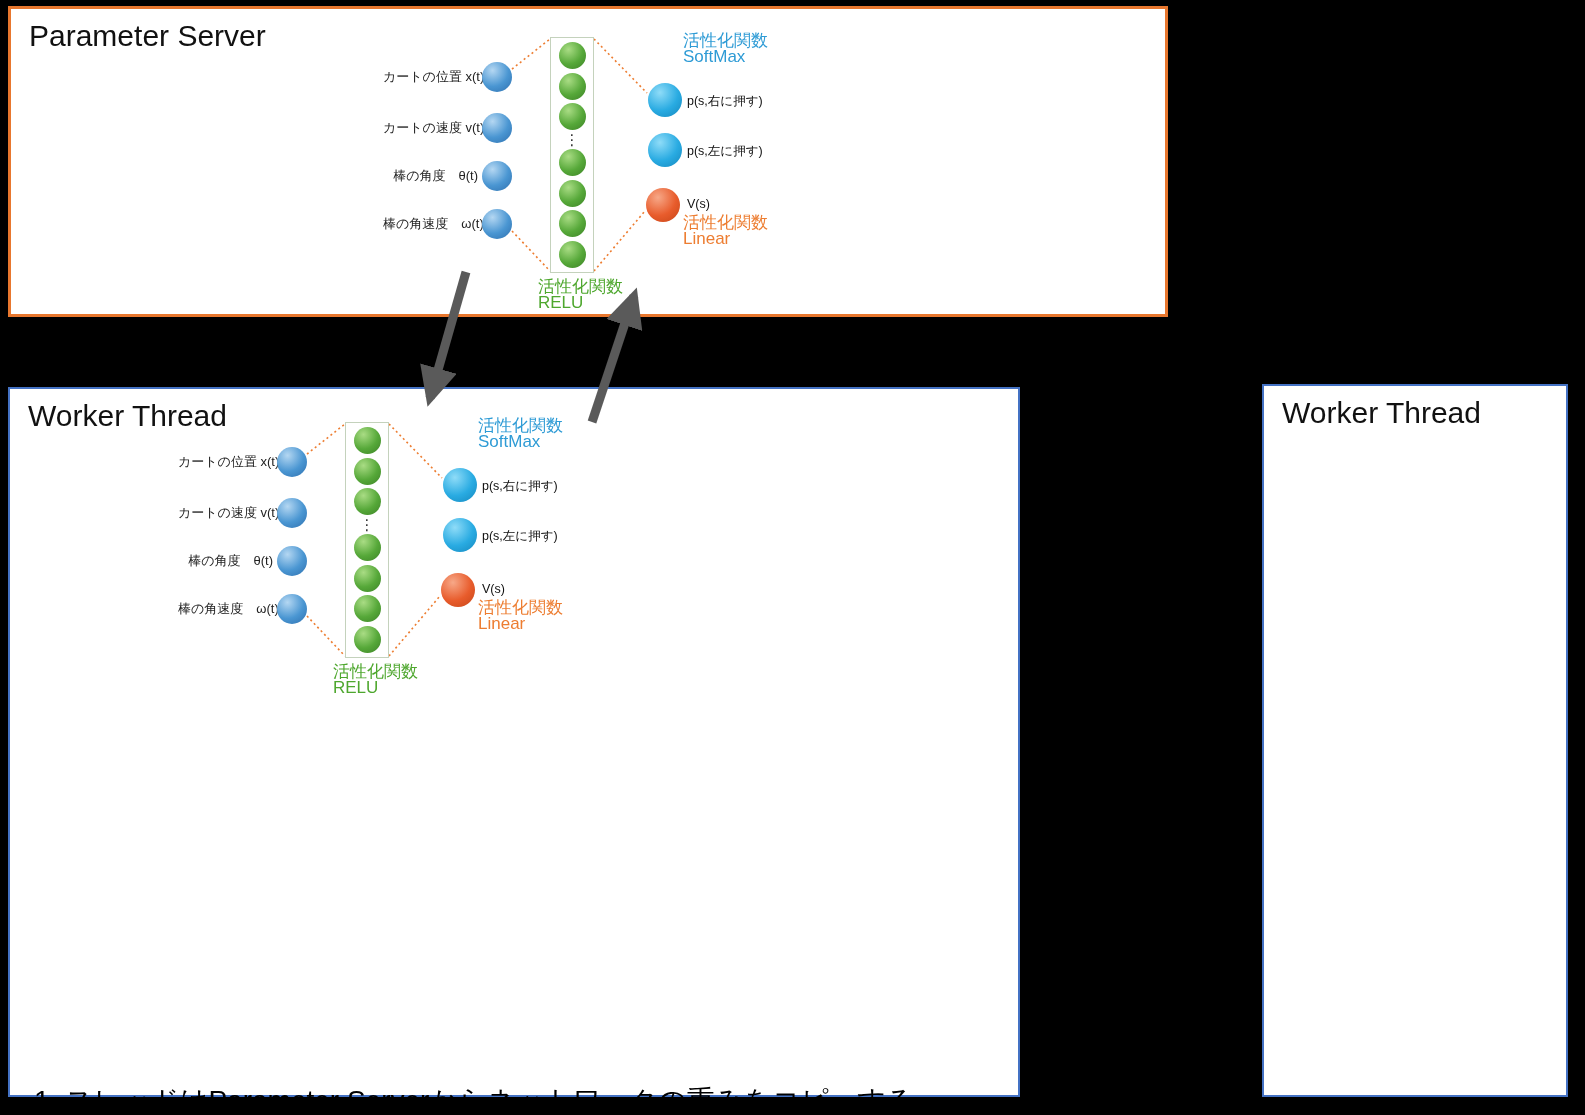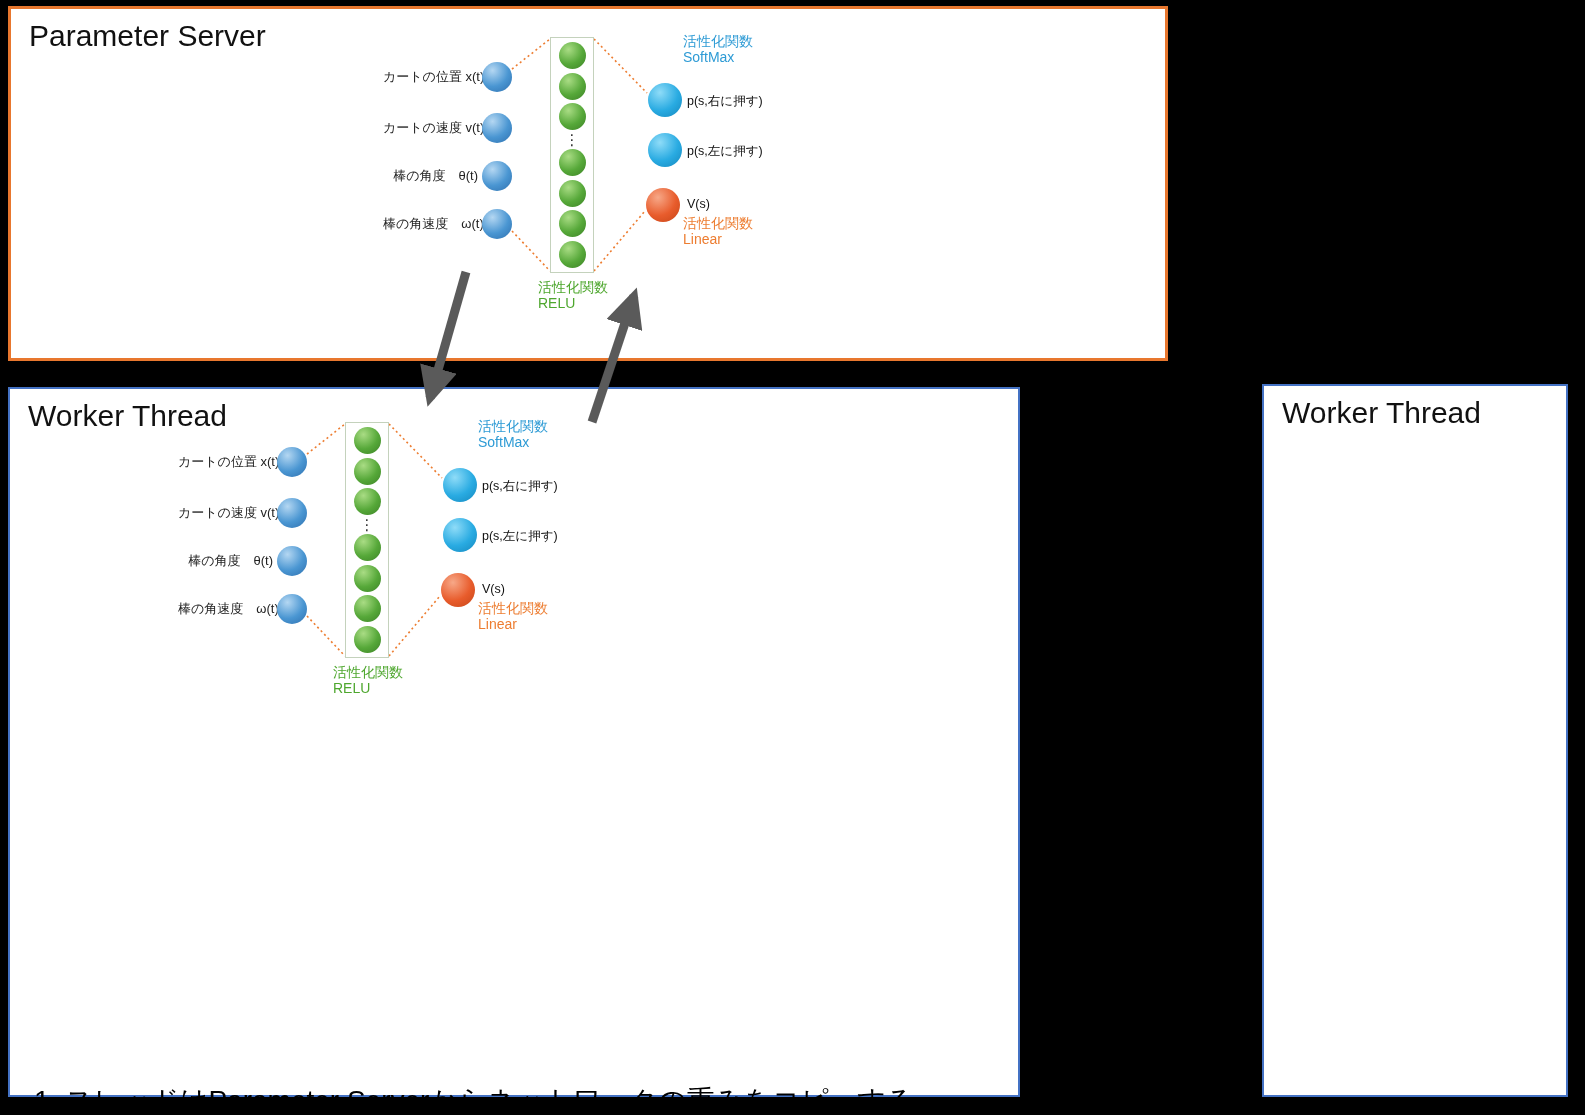--- a/index.html
+++ b/index.html
@@ -32,41 +32,41 @@
   .c-val { position:absolute; width:34px; height:34px; border-radius:50%;
            background: radial-gradient(circle at 35% 28%, #f7a888 0%, var(--value-circle, #e85c2c) 55%, #c64517 100%); }
 
   .hidden-col { position:absolute; left:167px; top:4px; width:44px; height:236px;
     border:1px solid #c4d2bc; box-sizing:border-box;
     display:flex; flex-direction:column; align-items:center; justify-content:space-between;
     padding:4px 0; }
   .dots { font-size:15px; color:#333; line-height:12px; }
 
   .out-label { position:absolute; font-size:12.5px; color:#111; white-space:nowrap; }
-  .act-label { position:absolute; font-size:14px; line-height:16px; white-space:nowrap; }
+  .act-label { position:absolute; font-size:17px; line-height:16px; white-space:nowrap; }
   .act-label .block { display:block; }
   .softmax-label { color: var(--softmax-text, #2E9BD5); }
   .relu-label    { color: var(--relu-text, #4ea72e); }
   .linear-label  { color: var(--linear-text, #ED7D31); }
 
   
   .steps { position:absolute; left:24px; top:692px; width:985px; }
   .step { font-size:28px; line-height:39px; color:#000; white-space:nowrap; }
 
   
   .arrows { position:absolute; left:0; top:0; pointer-events:none; z-index:10; }
   .arrows line { stroke: var(--arrow, #5a5a5a); stroke-width:9; }
   .arrows path { fill: var(--arrow, #5a5a5a); }
 </style>
 </head>
 <body>
 
 <div class="canvas">
 
-  <div class="panel orange" style="left:8px; top:6px; width:1160px; height:355px;">
+  <div class="panel orange" style="left:8px; top:6px; width:1160px; height:311px;">
     <div class="panel-title">Parameter Server</div>
   </div>
 
   <div class="network" style="left:383px; top:33px;">
     <svg class="net-lines" width="400" height="295">
       <line x1="129" y1="36" x2="167" y2="6"></line>
       <line x1="129" y1="198" x2="167" y2="238"></line>
       <line x1="211" y1="6" x2="264" y2="60"></line>
       <line x1="211" y1="238" x2="262" y2="178"></line>
     </svg>

